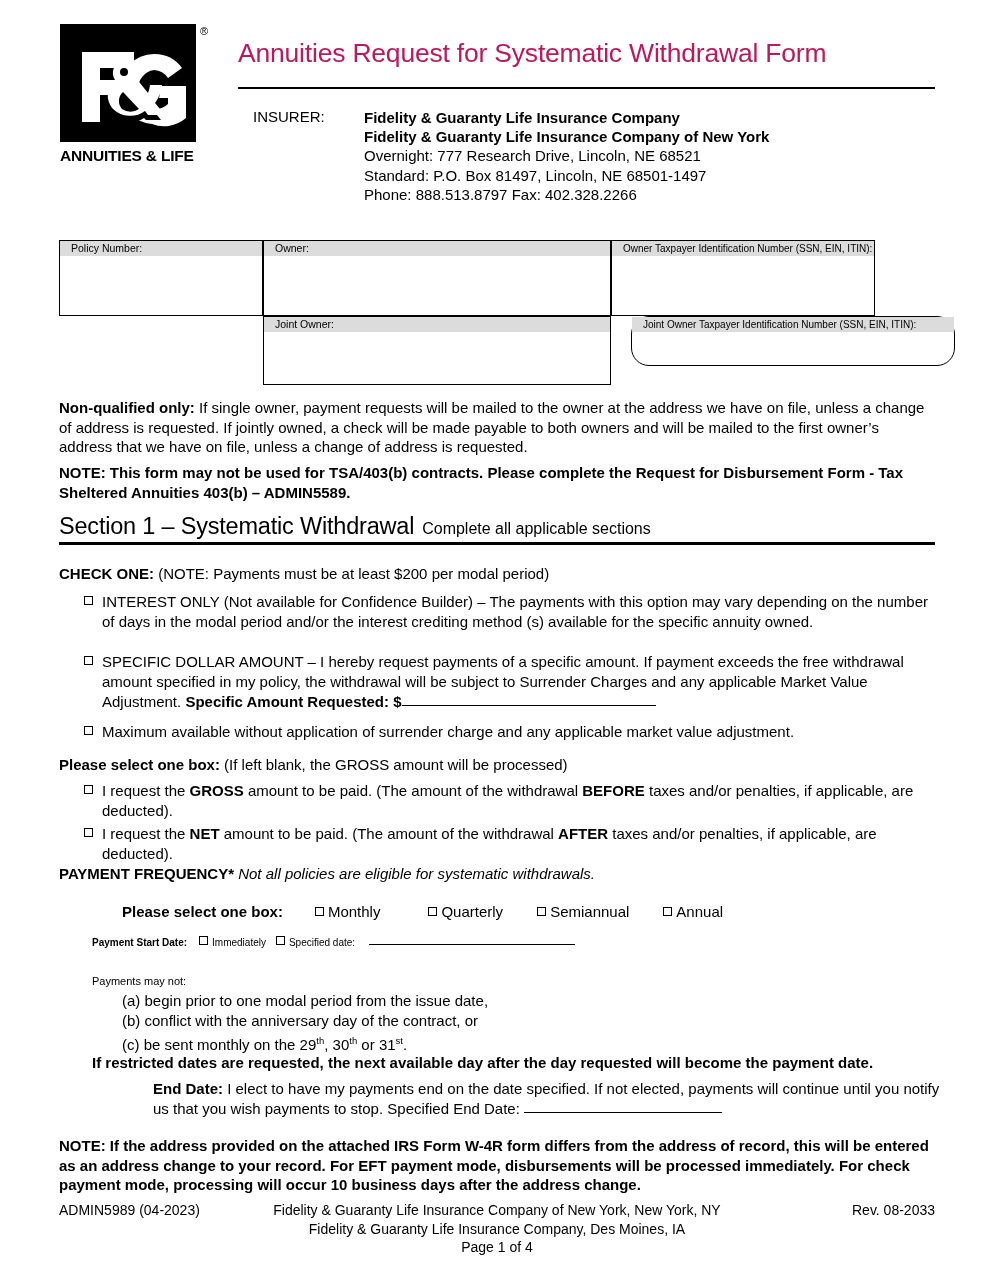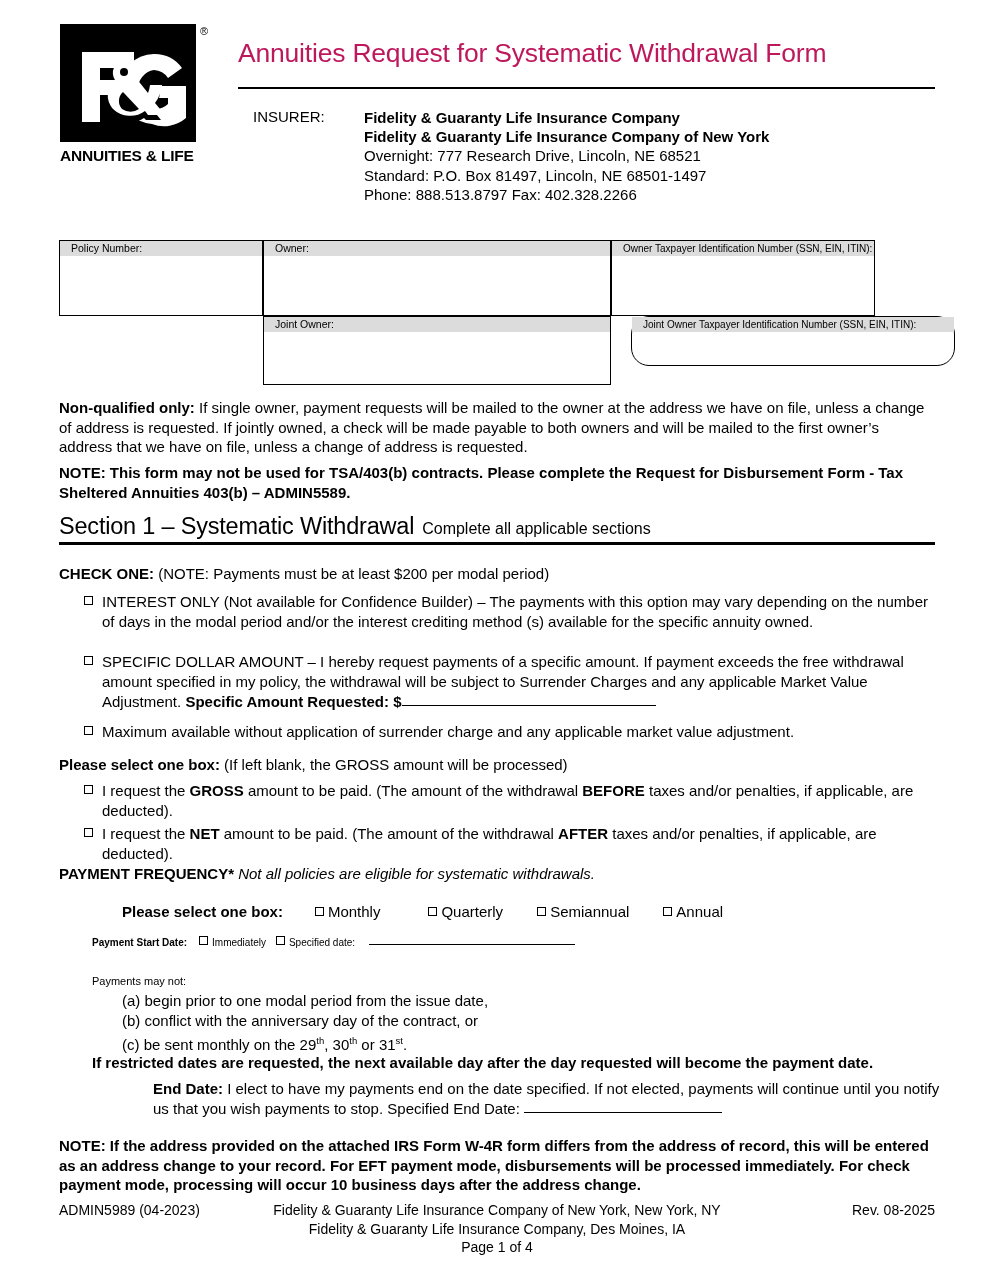--- a/index.html
+++ b/index.html
@@ -457,21 +457,21 @@
   </div>
 
   <div class="restricted">If restricted dates are requested, the next available day after the day requested will become the payment date.</div>
 
   <div class="enddate"><span class="b">End Date:</span><span> I elect to have my payments end on the date specified. If not elected, payments will continue until you notify us that you wish payments to stop. Specified End Date:</span> <span class="blank-line bl-enddate"></span></div>
 
   <div class="bignote">NOTE: If the address provided on the attached IRS Form W-4R form differs from  the address of record, this will be entered as an address change to your record. For EFT payment mode, disbursements will be processed immediately. For check payment mode, processing will occur 10 business days after the address change.</div>
 
   <div class="footer">
     <div class="f-left">ADMIN5989 (04-2023)</div>
-    <div class="f-right">Rev. 08-2025</div>
+    <div class="f-right">Rev. 08-2033</div>
     <div class="f-center">
       <div>Fidelity &amp; Guaranty Life Insurance Company of New York, New York, NY</div>
       <div>Fidelity &amp; Guaranty Life Insurance Company, Des Moines, IA</div>
       <div>Page 1 of 4</div>
     </div>
   </div>
 
 </div>
 
 </body></html>

